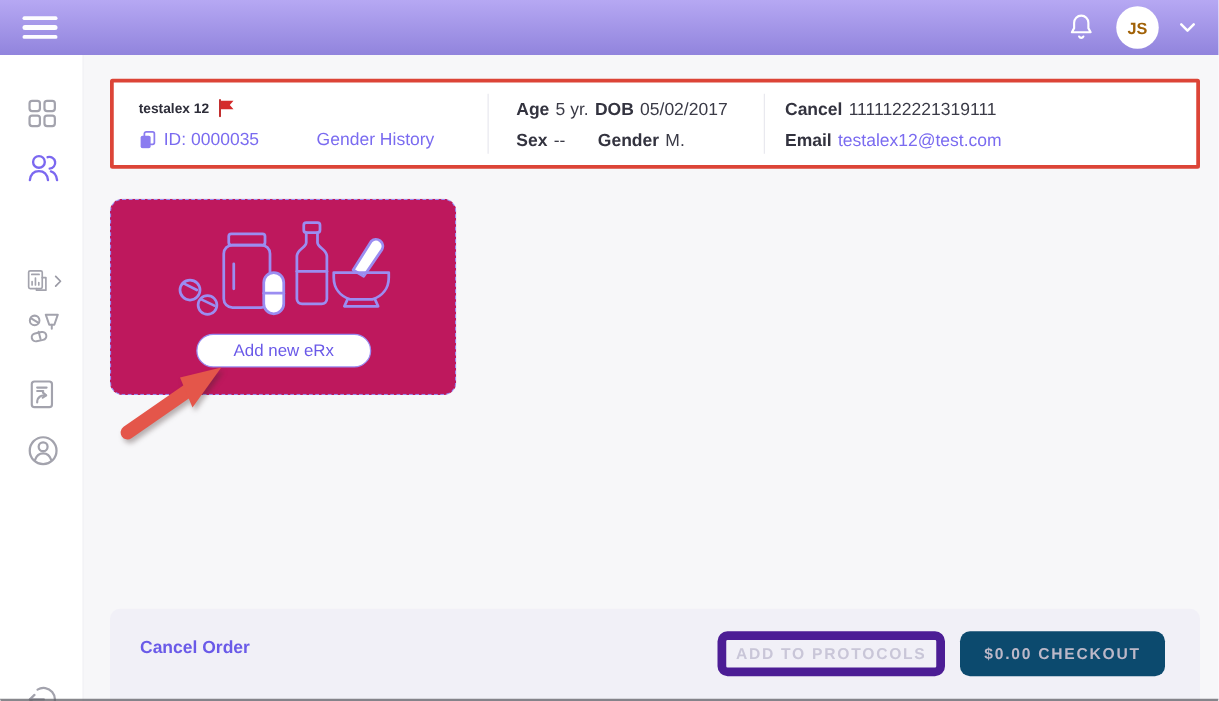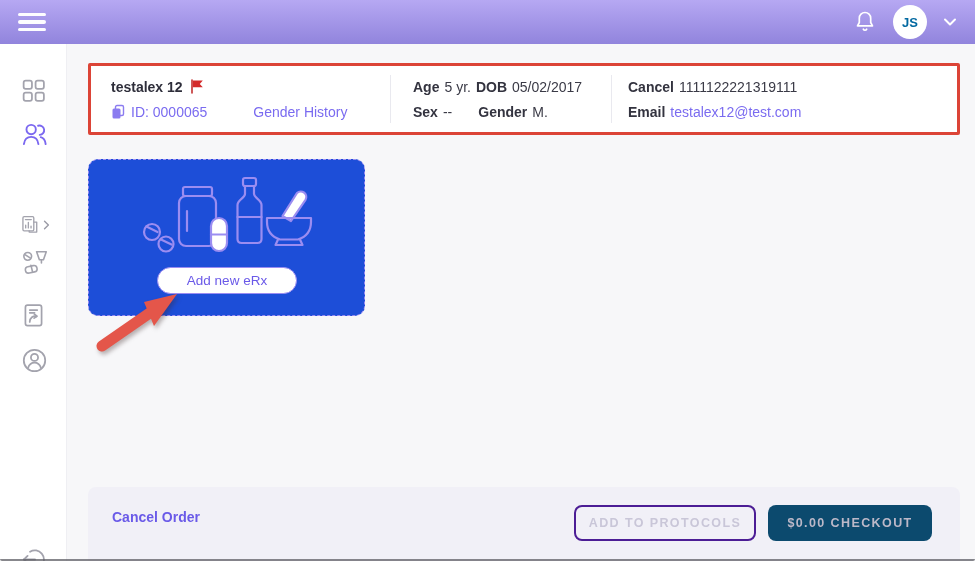--- a/index.html
+++ b/index.html
@@ -8,69 +8,69 @@
   .app { position:relative; width:975px; height:561px; overflow:hidden; background:#f7f7f9; }
 
   
   .topbar { position:absolute; left:0; top:0; width:975px; height:44px;
     background:linear-gradient(180deg,#b6a8f3 0%,#9184dd 100%);
     display:flex; align-items:center; justify-content:space-between; padding:0 18px; z-index:10; }
   .hamburger { width:28px; height:18px; display:flex; flex-direction:column; justify-content:space-between; cursor:pointer; }
   .hamburger span { display:block; height:3.2px; background:#fdfdff; border-radius:2px; }
   .topbar-right { display:flex; align-items:center; gap:16px; }
   .bell { width:24px; height:26px; }
-  .avatar { width:34px; height:34px; border-radius:50%; background:#fff; color:#0369a1;
+  .avatar { width:34px; height:34px; border-radius:50%; background:#fff; color:#a16207;
     font-size:13px; font-weight:bold; display:flex; align-items:center; justify-content:center; }
   .chev { width:14px; height:10px; }
 
   
   .sidebar { position:absolute; left:0; top:44px; width:67px; height:517px; background:#fff;
     border-right:1px solid #efeff3; z-index:5; }
   .side-ic { position:absolute; left:20px; width:30px; height:30px; display:flex; align-items:center; cursor:pointer; }
   .side-ic svg { display:block; }
 
   
   .patient-box { position:absolute; left:88px; top:63px; width:872px; height:72px;
     background:#fff; border:3px solid #dc4437; border-radius:2px;
     display:flex; align-items:stretch; z-index:4; }
   .pcol { display:flex; flex-direction:column; justify-content:center; gap:9px; font-size:14px; color:#3a3a46; }
   .pcol1 { width:299px; padding-left:20px; }
   .pcol2 { width:220px; padding-left:22px; }
   .pcol3 { flex:1; padding-left:16px; }
   .vdiv { width:1px; background:#e9e9ef; margin:9px 0; }
   .prow { display:flex; align-items:center; white-space:nowrap; }
-  .pname { font-weight:bold; color:#2e2e3a; font-size:14px; }
+  .pname { font-weight:bold; color:#2e2e3a; font-size:11px; }
   .flag { margin-left:7px; }
   .plink { color:#7a6bf0; }
   .id-group { display:flex; align-items:center; gap:6px; cursor:pointer; }
   .order-history { margin-left:46px; cursor:pointer; }
   .blab { font-weight:bold; color:#33333f; }
   .sp { width:5px; display:inline-block; }
 
   
   .erx-card { position:absolute; left:88px; top:159px; width:277px; height:157px;
-    background:#1d4ed8; border:1.5px dashed #9habf0; border:1.5px dashed #9a8cf2; border-radius:10px; z-index:3; }
+    background:#be185d; border:1.5px dashed #9habf0; border:1.5px dashed #9a8cf2; border-radius:10px; z-index:3; }
   .erx-illus { position:absolute; left:48px; top:10px; }
   .erx-btn { position:absolute; left:68px; top:107px; width:140px; height:27px;
     background:#fff; border:1px solid #9a8cf2; border-radius:14px;
     color:#6a59e8; font-size:13.5px; font-family:"Liberation Sans",sans-serif;
     display:flex; align-items:center; justify-content:center; cursor:pointer; }
 
   
   .arrow-ann { position:absolute; left:92px; top:272px; z-index:6; pointer-events:none;
     filter:drop-shadow(2px 3px 2px rgba(60,40,40,.35)); }
 
   
   .footer { position:absolute; left:88px; top:487px; width:872px; height:74px;
     background:#f1f0f7; border-radius:8px 8px 0 0; z-index:4; }
   .cancel { position:absolute; left:24px; top:22px; font-size:14px; font-weight:bold; color:#6a5ae8; cursor:pointer; }
   .btn { position:absolute; top:18px; height:36px; border-radius:8px; font-size:12.5px; font-weight:bold;
     letter-spacing:1.4px; display:flex; align-items:center; justify-content:center;
     font-family:"Liberation Sans",sans-serif; }
-  .btn-protocols { right:204px; width:182px; background:transparent; border:2px solid #4c1d95; color:#c9c6d8;margin-left:32px; }
+  .btn-protocols { right:204px; width:182px; background:transparent; border:7px solid #4c1d95; color:#c9c6d8;margin-left:32px; }
   .btn-checkout { right:28px; width:164px; background:#0c4a6e; border:none; color:#bcb8c8; }
 
   .win-edge { position:absolute; left:0; bottom:0; width:975px; height:2px; background:#5f5f66; opacity:.75;
     border-radius:0 0 8px 8px; z-index:20; }
 </style>
 </head>
 <body>
 
 <div class="app">
 
@@ -164,21 +164,21 @@
           <path d="M2 1 v13" stroke="#c22f2f" stroke-width="1.6" stroke-linecap="round"></path>
           <path d="M2.8 1.5 h10 l-3 3.4 3 3.4 h-10 Z" fill="#d42a2a"></path>
         </svg>
       </div>
       <div class="prow">
         <span class="id-group">
           <svg width="14" height="15" viewBox="0 0 14 15" fill="none">
             <rect x="4.5" y="1.5" width="8" height="10" rx="1.5" stroke="#8b7cf0" stroke-width="1.4"></rect>
             <rect x="1.5" y="4.5" width="8" height="10" rx="1.5" fill="#8b7cf0"></rect>
           </svg>
-          <span class="plink">ID: 0000065</span>
+          <span class="plink">ID: 0000035</span>
         </span>
         <span class="plink order-history">Gender History</span>
       </div>
     </div>
     <div class="vdiv"></div>
     <div class="pcol pcol2">
       <div class="prow">
         <span class="blab">Age</span>
           <span class="sp"></span>
         <span>5 yr.</span>

